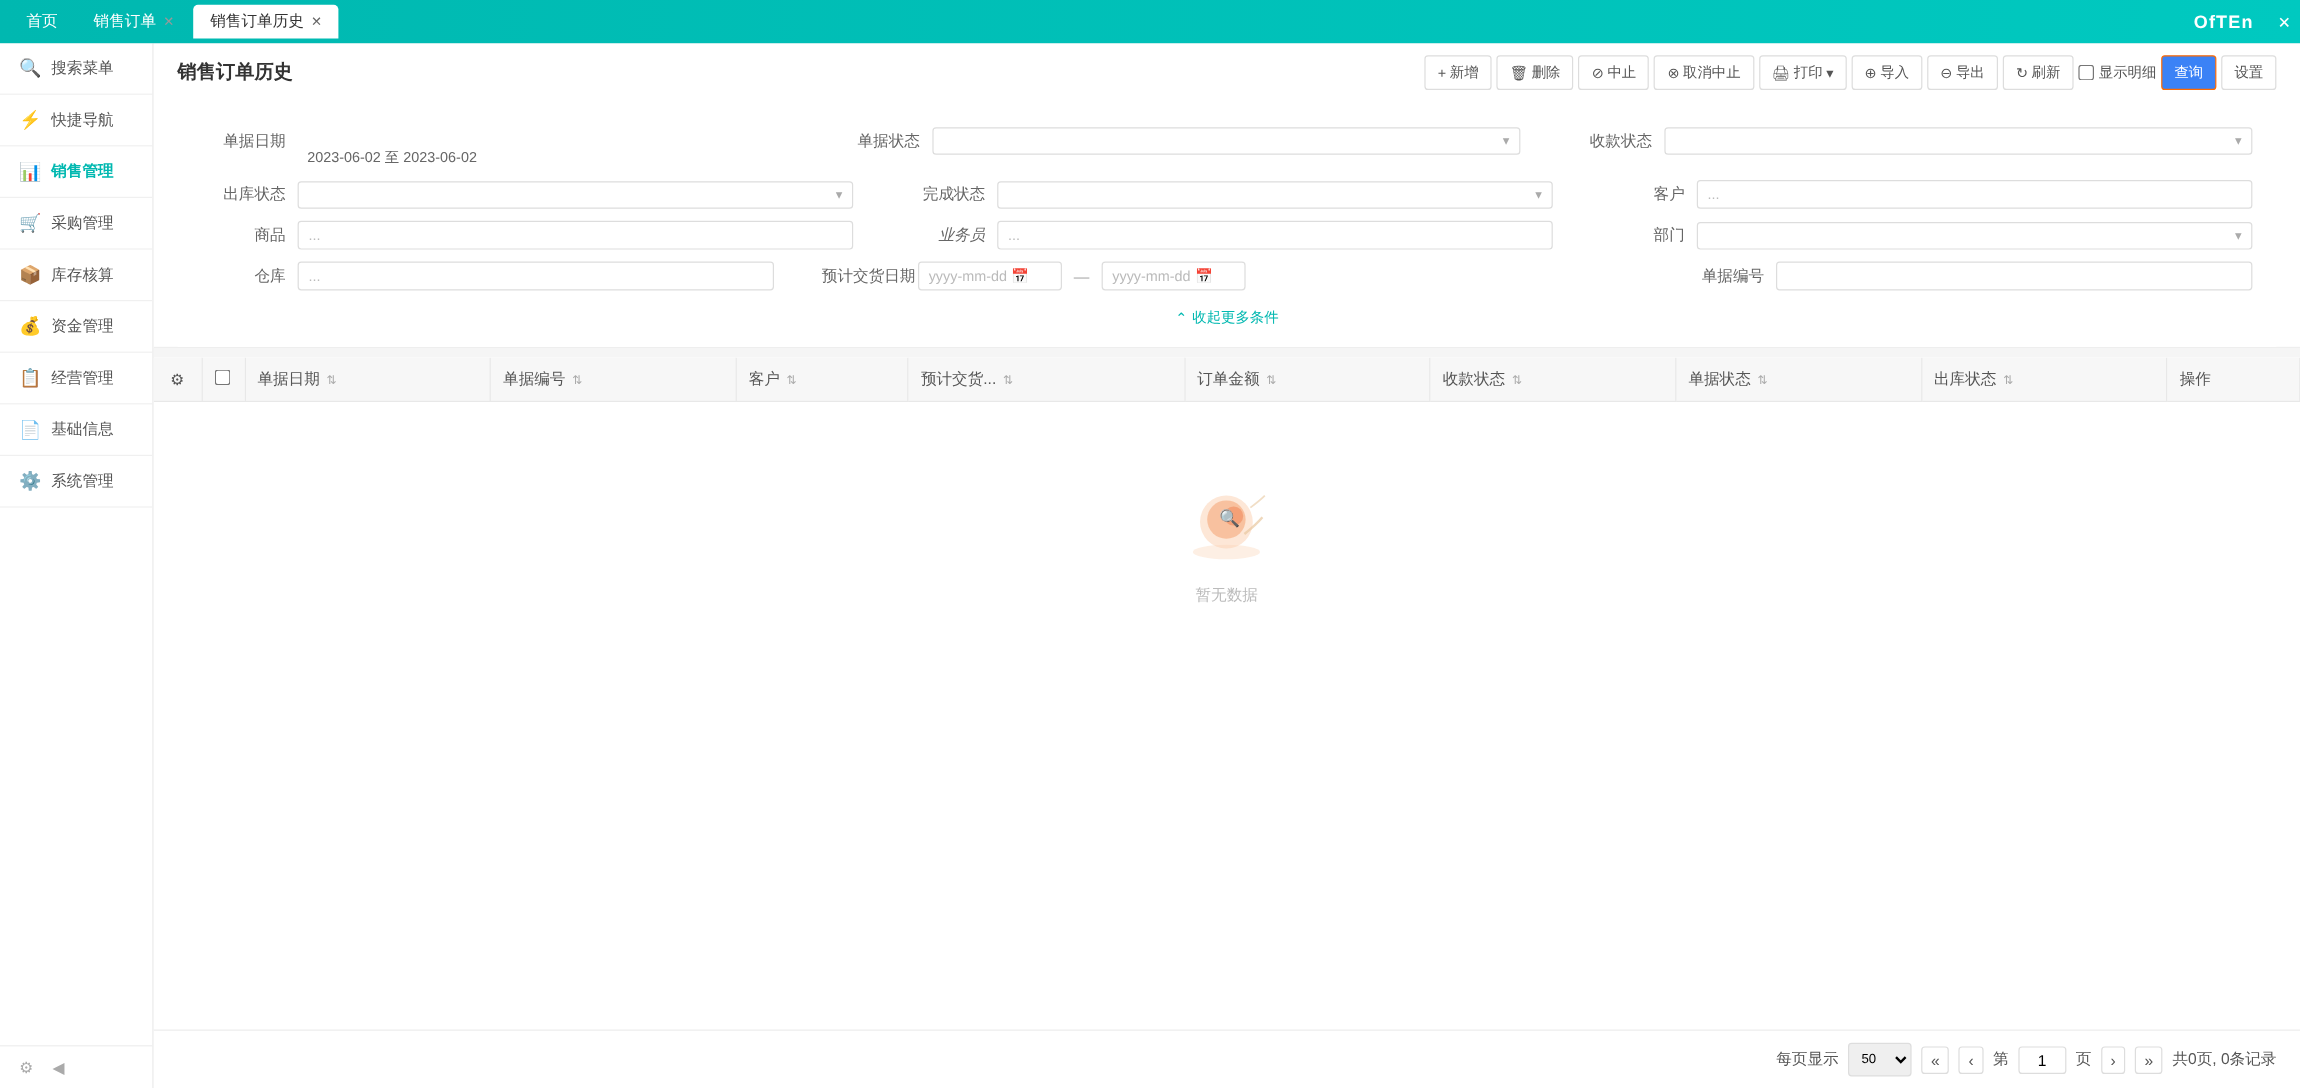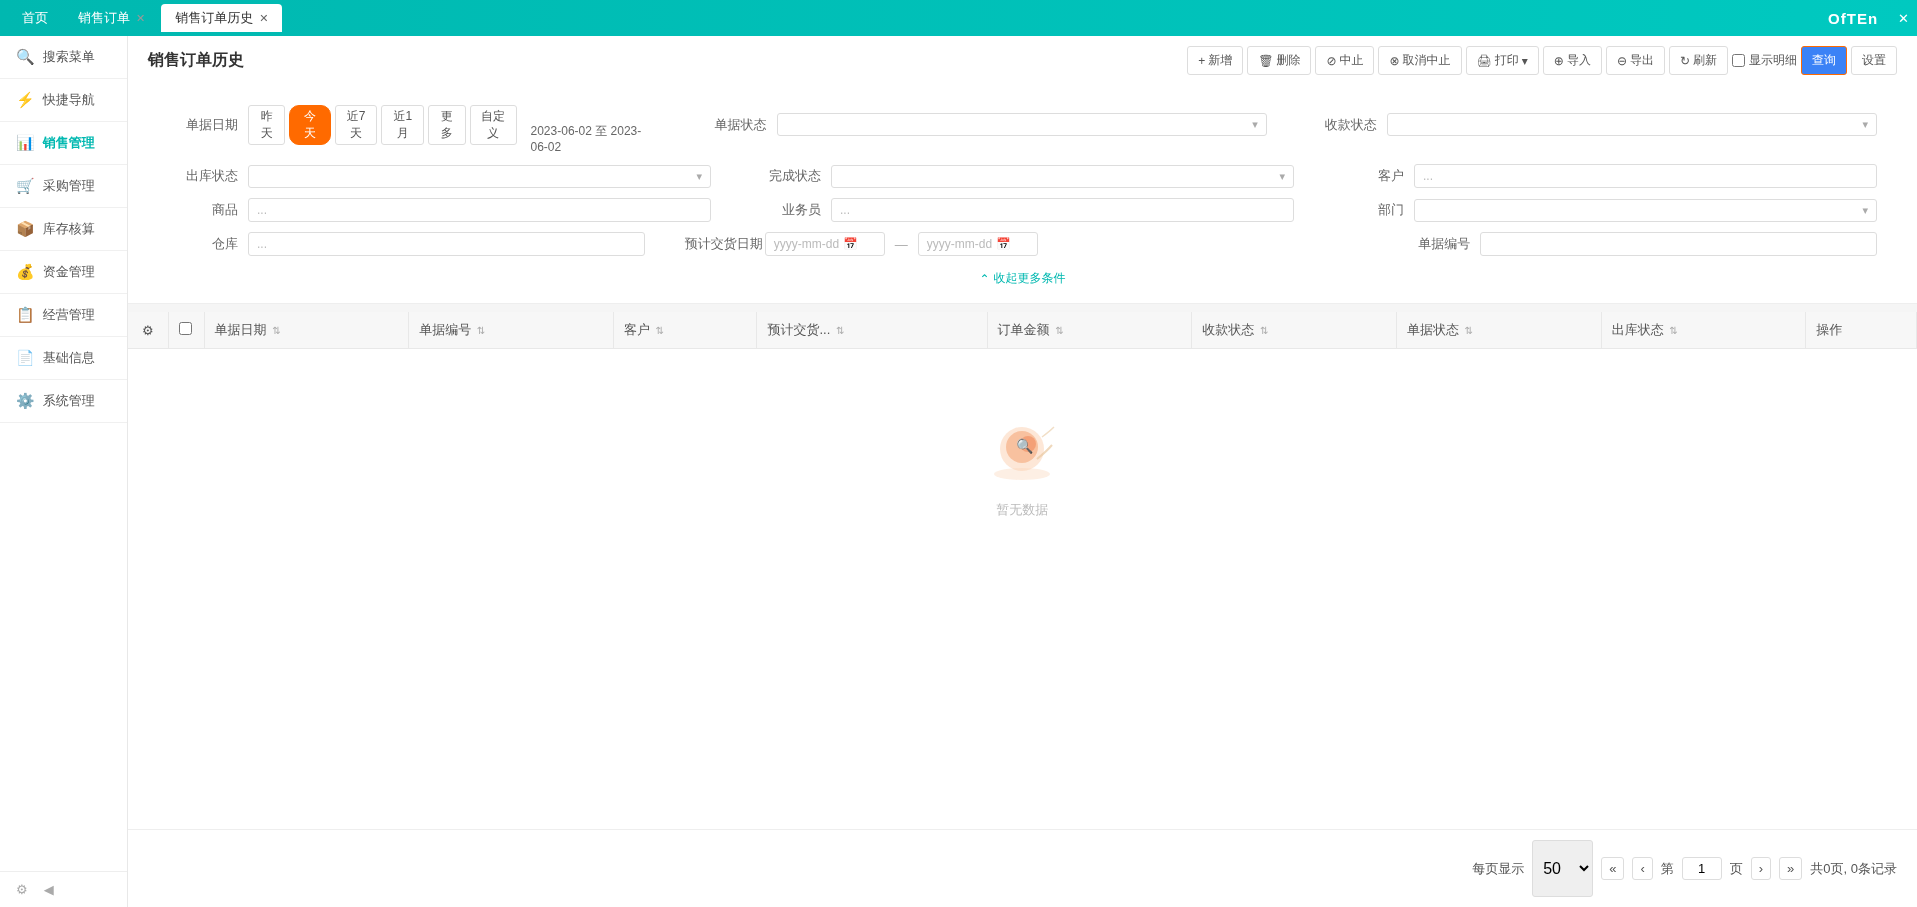--- a/index.html
+++ b/index.html
@@ -326,22 +326,22 @@
       display: flex;
       align-items: center;
       justify-content: flex-end;
       gap: 8px;
       font-size: 13px;
       color: #555;
     }
     .pagination-bar select {
       border: 1px solid #ddd;
       border-radius: 3px;
-      padding: 18px 6px;
-      font-size: 16px;
+      padding: 6px 6px;
+      font-size: 11px;
     }
     .page-nav-btn {
       border: 1px solid #ddd;
       border-radius: 3px;
       background: #fff;
       padding: 3px 7px;
       cursor: pointer;
       color: #555;
       font-size: 13px;
     }
@@ -472,28 +472,20 @@
             <span>设置</span>
           </button>
         </div>
       </div>
 
       <div class="filter-area">
 
         <div class="filter-row">
           <span class="filter-label">单据日期</span>
           <div class="filter-control">
-            <div class="date-quick-btns">
-              <button class="date-quick-btn">昨天</button>
-              <button class="date-quick-btn active">今天</button>
-              <button class="date-quick-btn">近7天</button>
-              <button class="date-quick-btn">近1月</button>
-              <button class="date-quick-btn">更多</button>
-              <button class="date-quick-btn">自定义</button>
-            </div>
             <span class="date-range" style="margin-left:8px;">2023-06-02 至 2023-06-02</span>
           </div>
           <span class="filter-label" style="margin-left:40px;">单据状态</span>
           <div class="filter-control" style="flex:1.2;">
             <div class="filter-select" style="flex:1;">
               <span></span>
               <span class="arrow">▾</span>
             </div>
           </div>
           <span class="filter-label" style="margin-left:40px;">收款状态</span>
@@ -528,21 +520,21 @@
           </div>
         </div>
 
         <div class="filter-row">
           <span class="filter-label">商品</span>
           <div class="filter-control" style="flex:1.2;">
             <div class="filter-input-ellipsis" style="flex:1;">
               <span>...</span>
             </div>
           </div>
-          <span class="filter-label" style="margin-left:40px;">业务员</span>
+          <span class="filter-label" style="margin-left:40px;font-style:italic;">业务员</span>
           <div class="filter-control" style="flex:1.2;">
             <div class="filter-input-ellipsis" style="flex:1;">
               <span>...</span>
             </div>
           </div>
           <span class="filter-label" style="margin-left:40px;">部门</span>
           <div class="filter-control" style="flex:1.2;">
             <div class="filter-select" style="flex:1;">
               <span></span>
               <span class="arrow">▾</span>

